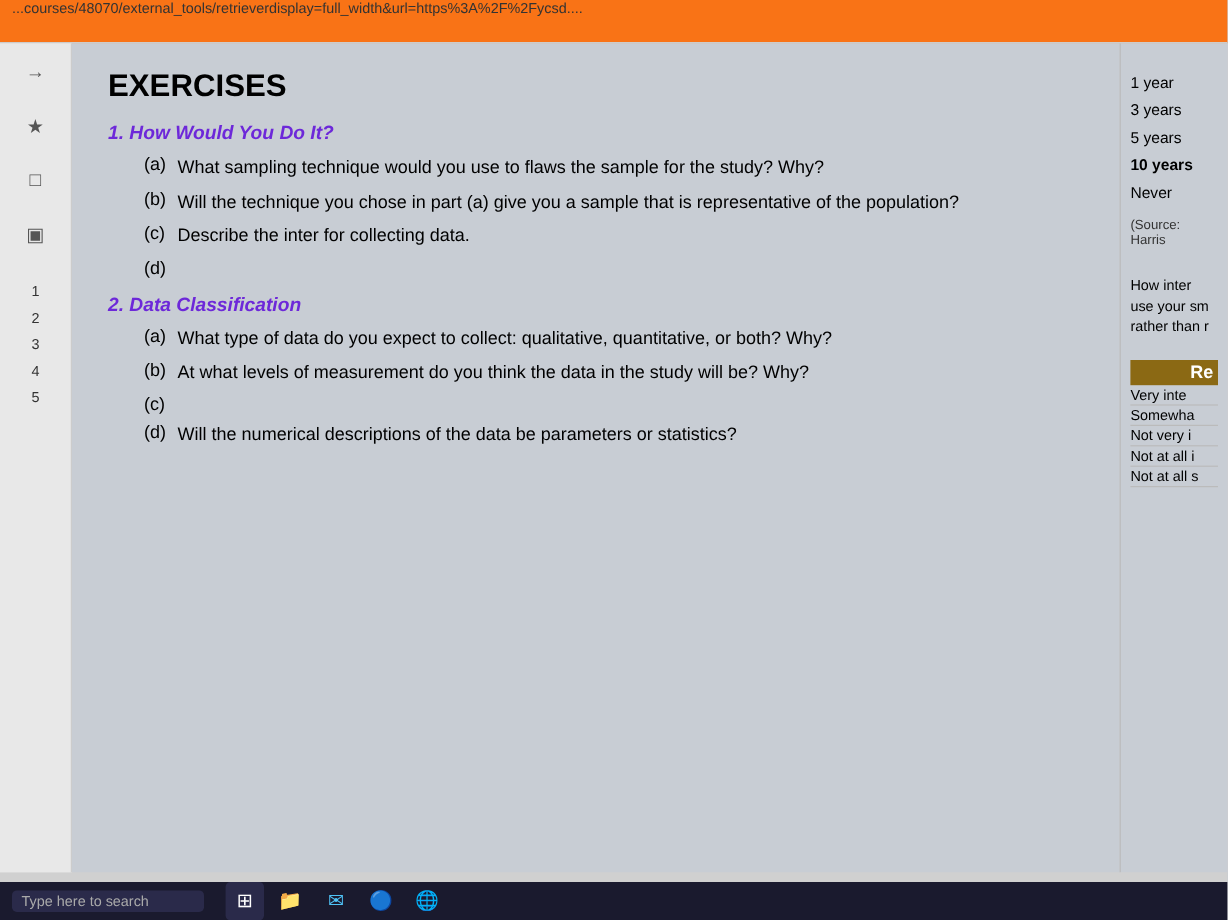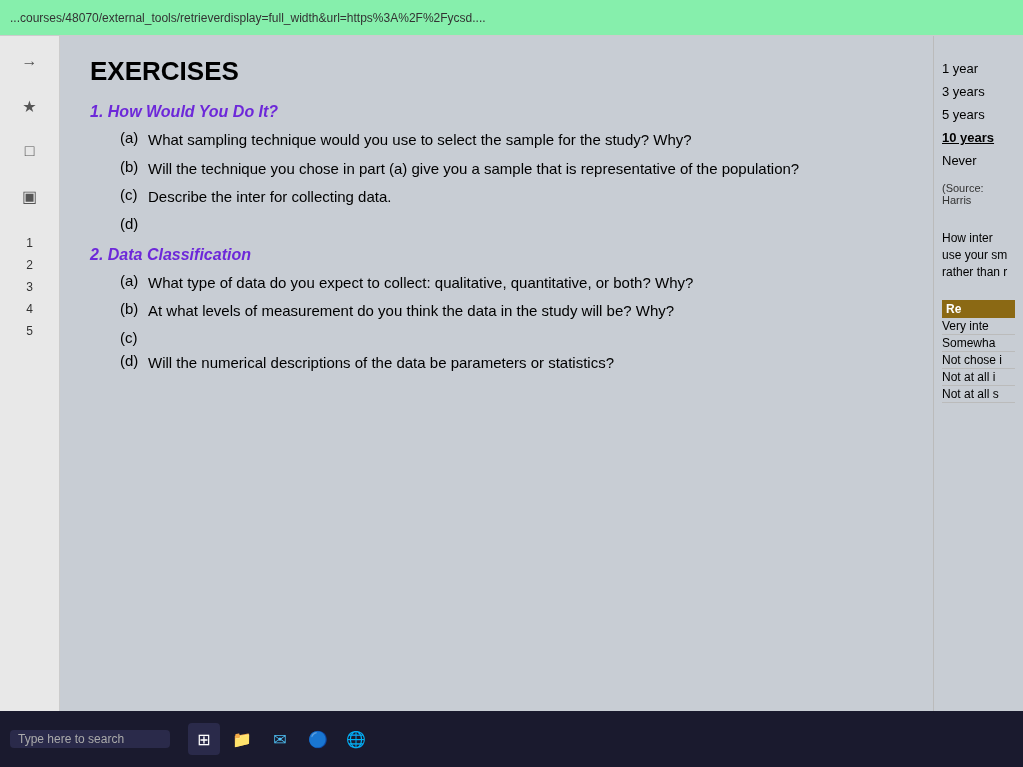--- a/index.html
+++ b/index.html
@@ -7,25 +7,24 @@
       width: 1023px;
       height: 767px;
       overflow: hidden;
       background: #d0d0d0;
       font-family: Arial, sans-serif;
       position: relative;
     }
 
     
     .browser-bar {
-      background: #86efac;
+      background: #f97316;
       height: 36px;
       display: flex;
-      align-items: center;
-      padding: 12px 10px;
+      padding: 0 10px;
       border-bottom: 1px solid #ccc;
       font-size: 12px;
       color: #333;
     }
 
     
     .main-layout {
       display: flex;
       height: calc(767px - 36px - 40px);
     }
@@ -135,21 +134,20 @@
     .sidebar-option {
       font-size: 13px;
       color: #000;
       padding: 2px 0;
       cursor: pointer;
       white-space: nowrap;
     }
 
     .sidebar-option.selected {
       font-weight: bold;
-      text-decoration: underline;
     }
 
     .source-text {
       font-size: 11px;
       color: #333;
       margin-top: 8px;
     }
 
     .how-text {
       font-size: 12px;
@@ -158,35 +156,36 @@
       line-height: 1.4;
     }
 
     .response-section {
       margin-top: 16px;
     }
 
     .response-title {
       background: #8b6914;
       color: #fff;
-      font-size: 12px;
+      font-size: 15px;
       font-weight: bold;
       padding: 2px 4px;
+      text-align: right;
     }
 
     .response-option {
       font-size: 12px;
       color: #000;
       padding: 1px 0;
       border-bottom: 1px solid #bbb;
     }
 
     
     .taskbar {
-      height: 56px;
+      height: 32px;
       background: #1a1a2e;
       display: flex;
       align-items: center;
       padding: 0 10px;
       gap: 8px;
       position: absolute;
       bottom: 0;
       left: 0;
       right: 0;
     }
@@ -249,21 +248,21 @@
       <div class="exercises-title">EXERCISES</div>
 
       <div class="question-section">
         <div class="question-header">
           <span>1.</span>
           <span>How Would You Do It?</span>
         </div>
 
         <div class="sub-question">
           <span class="sub-label">(a)</span>
-          <span class="sub-text">What sampling technique would you use to select the sample for the study? Why?</span>
+          <span class="sub-text">What sampling technique would you use to flaws the sample for the study? Why?</span>
         </div>
 
         <div class="sub-question">
           <span class="sub-label">(b)</span>
           <span class="sub-text">Will the technique you chose in part (a) give you a sample that is representative of the population?</span>
         </div>
 
         <div class="sub-question">
           <span class="sub-label">(c)</span>
           <span class="sub-text">Describe the inter for collecting data.</span>
@@ -307,21 +306,21 @@
       <div class="sidebar-option">3 years</div>
       <div class="sidebar-option">5 years</div>
       <div class="sidebar-option selected">10 years</div>
       <div class="sidebar-option">Never</div>
       <div class="source-text">(Source: Harris</div>
       <div class="how-text">How inter use your sm rather than r</div>
       <div class="response-section">
         <div class="response-title">Re</div>
         <div class="response-option">Very inte</div>
         <div class="response-option">Somewha</div>
-        <div class="response-option">Not chose i</div>
+        <div class="response-option">Not very i</div>
         <div class="response-option">Not at all i</div>
         <div class="response-option">Not at all s</div>
       </div>
     </div>
 
   </div>
 </div>
 
 <div class="taskbar">
   <div class="taskbar-search">

